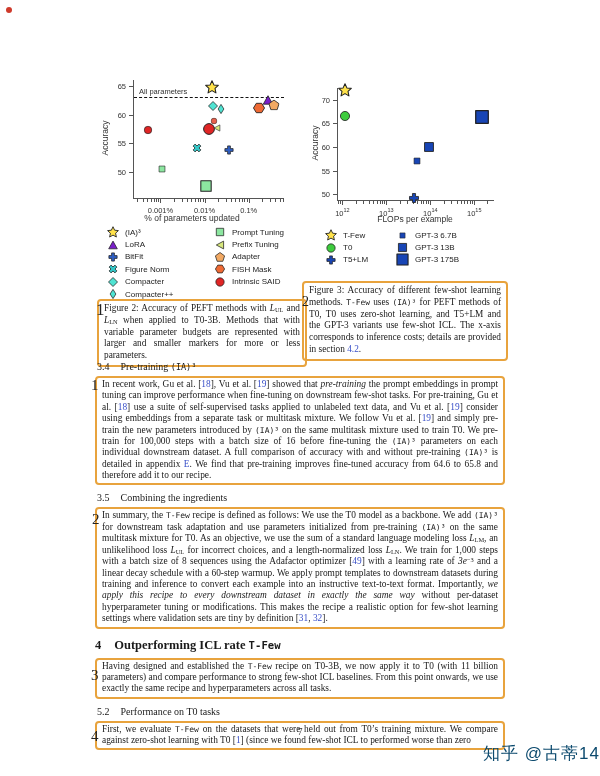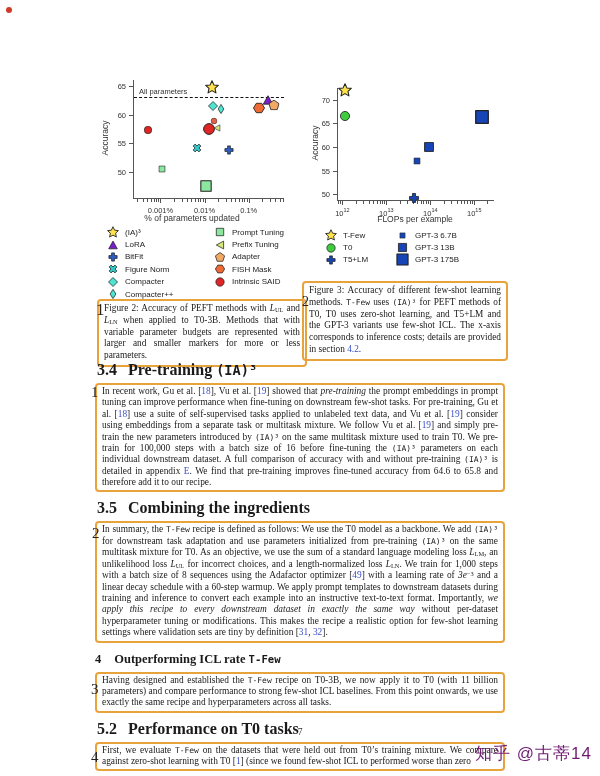--- a/index.html
+++ b/index.html
@@ -32,38 +32,38 @@
   .legend-row .lb{margin-left:4px;white-space:nowrap;}
 
   
   .obox{border:2px solid #E8A33D;border-radius:4px;background:transparent;}
   .caption-box{position:absolute;font-size:9.3px;line-height:1.27;text-align:justify;
         padding:2px 5px 3px 5px;}
   .anno-num{position:absolute;color:#222;font-family:"Liberation Serif",serif;z-index:5;}
 
   
   .body-col{position:absolute;left:95px;top:354px;width:410px;}
-  .sec-heading{font-weight:bold;font-size:16px;margin:7px 0 4px 2px;}
+  .sec-heading{font-weight:normal;font-size:10px;margin:7px 0 4px 2px;}
   .sec-heading .sec-num{margin-right:11px;}
   .sec-heading-big{font-weight:bold;font-size:12.5px;margin:9px 0 5px 0;}
   .sec-heading-big .sec-num{margin-right:13px;}
   .para-wrap{position:relative;margin-bottom:3px;}
   .para-box{font-size:9.4px;line-height:1.21;text-align:justify;padding:1px 5px 2px 5px;}
 
   
   .seg-p{} 
   .seg-i{font-style:italic;}
   .seg-a{color:#3a50c8;}
   .seg-c{font-family:"DejaVu Sans Mono",monospace;font-size:0.85em;}
   .seg-sub{font-size:0.68em;vertical-align:-0.22em;}
   .seg-sup{font-size:0.68em;vertical-align:0.38em;}
 
   .page-number{position:absolute;left:0;top:727px;width:600px;text-align:center;font-size:9.5px;color:#333;}
-  .watermark{position:absolute;right:8px;top:742px;font:17px "Liberation Sans",sans-serif;
-        color:#701a75;letter-spacing:1px;}
+  .watermark{position:absolute;right:0;top:742px;font:17px "Liberation Sans",sans-serif;
+        color:#0c4a6e;letter-spacing:1px;}
 </style>
 </head>
 <body>
 
 <div class="page">
   <div class="rec-dot"></div>
 
   <div class="plot" style="left:133px;top:80px;width:150px;height:118px;">
       <span class="xtick minor" style="left: 2.26827%;"></span>
       <span class="xtick minor" style="left: 5.94294%;"></span>

